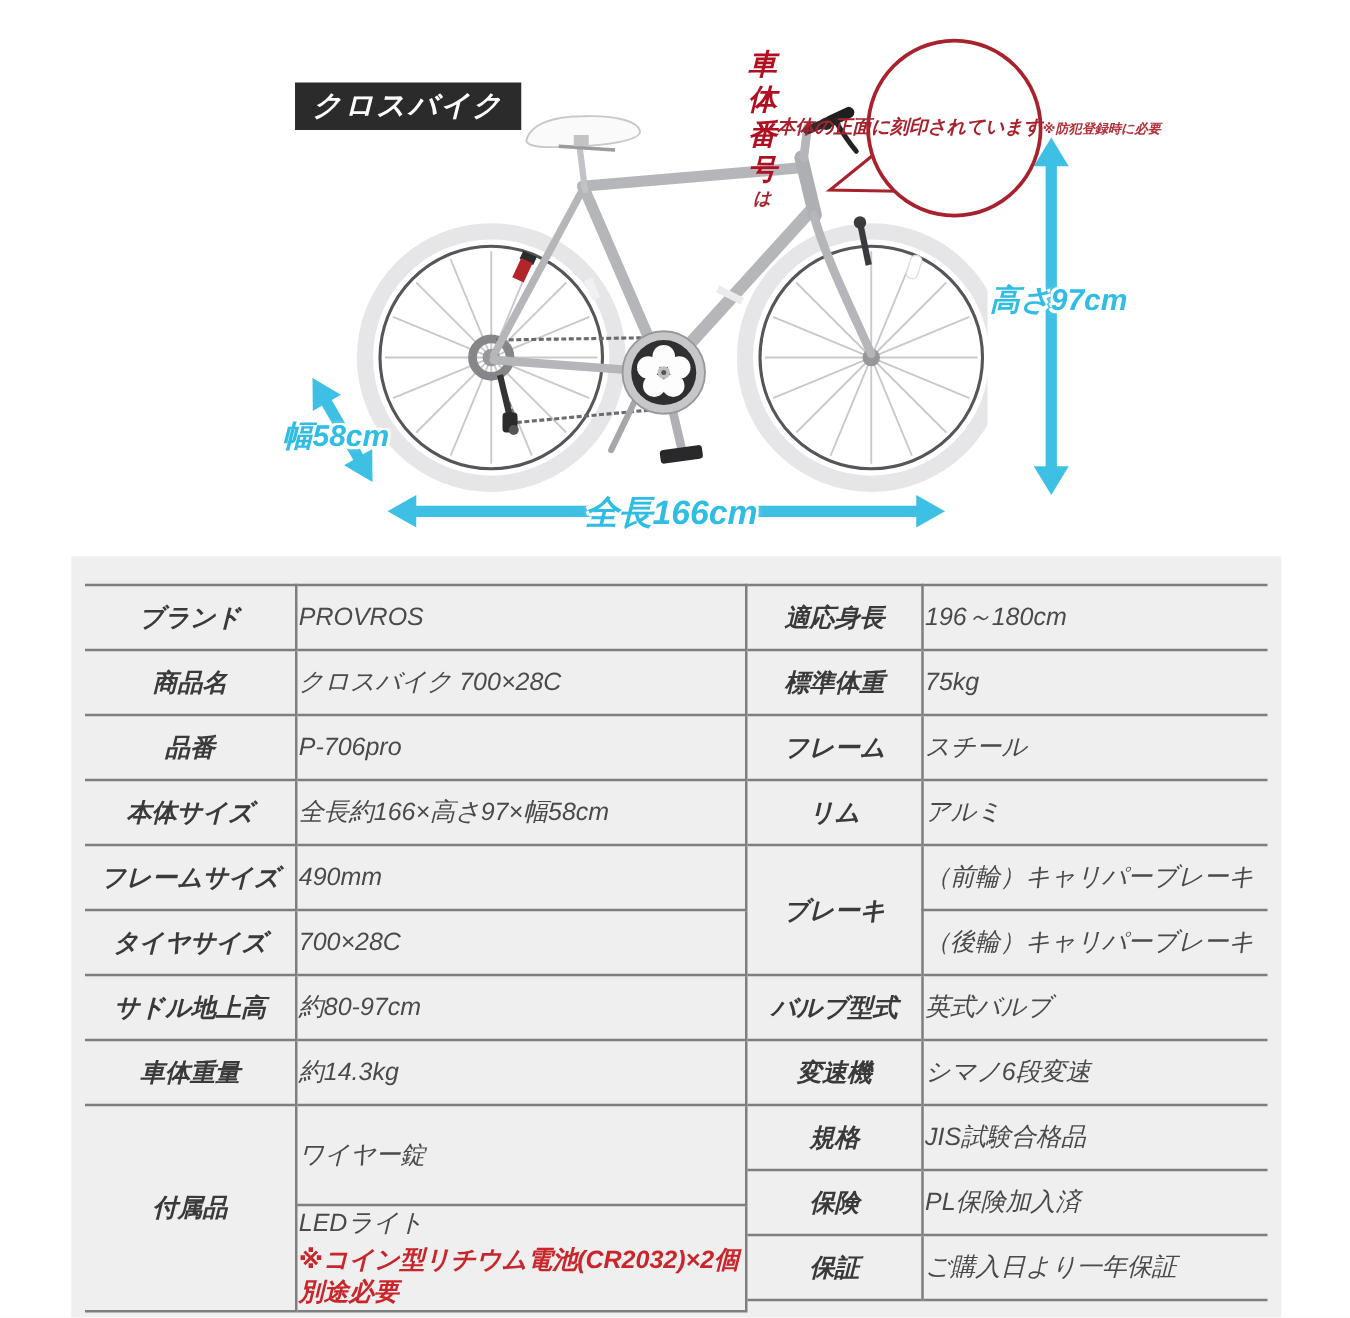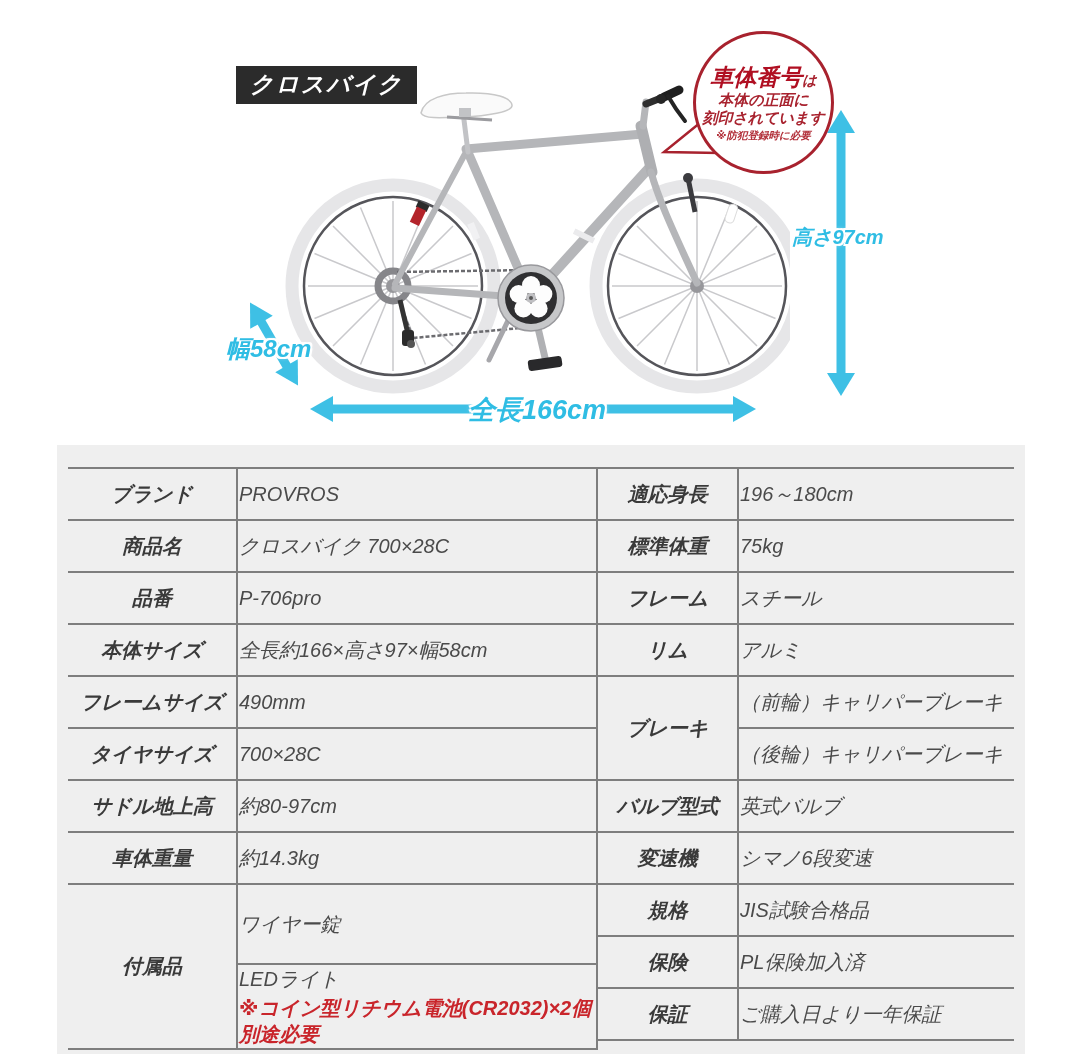--- a/index.html
+++ b/index.html
@@ -19,35 +19,35 @@
     padding:5px 14px;letter-spacing:2px;line-height:1.2;
   }
 
   .bike-svg{position:absolute;left:270px;top:72px;z-index:1;}
 
   
   .balloon-tail{position:absolute;left:650px;top:105px;z-index:2;}
   .balloon{
     position:absolute;left:693px;top:31px;width:141px;height:143px;box-sizing:border-box;
     background:#fff;border:3px solid #a8222e;border-radius:50%;z-index:3;
-    display:flex;flex-direction:column;align-items:center;justify-content:center;
+    display:flex;flex-direction:row;align-items:center;justify-content:center;
     text-align:center;line-height:1.22;
   }
   .balloon .t1{color:#b00f22;font-size:23px;font-weight:bold;letter-spacing:0px;}
   .balloon .t1s{color:#a8222e;font-size:14px;font-weight:bold;}
   .balloon .t2{color:#a8222e;font-size:15px;font-weight:bold;white-space:nowrap;}
   .balloon .tnote{color:#b2303a;font-size:10.5px;font-weight:bold;margin-top:2px;white-space:nowrap;}
 
   
   .dim-svg{position:absolute;z-index:2;}
   .dim-label{
     position:absolute;z-index:4;color:#2fbde4;font-weight:bold;white-space:nowrap;
     text-shadow:-2px -2px 0 #fff,2px -2px 0 #fff,-2px 2px 0 #fff,2px 2px 0 #fff,0 0 5px #fff;
   }
-  #dim-height{left:792px;top:224px;font-size:20px;}
+  #dim-height{left:792px;top:224px;font-size:24px;}
   #dim-width{left:226px;top:333px;font-size:24px;}
   #dim-length{left:537px;top:392px;font-size:27px;transform:translateX(-50%);}
 
   
   .spec-panel{position:absolute;left:57px;top:445px;width:968px;height:609px;background:#efefef;}
   .tables{position:absolute;left:11px;top:22px;display:flex;align-items:flex-start;}
   table.spec{border-collapse:collapse;table-layout:fixed;border-bottom:2px solid #7e7e7e;}
   table.spec td{border-top:2px solid #7e7e7e;vertical-align:middle;overflow:hidden;}
   .t-left{width:529px;}
   .t-right{width:416px;}

